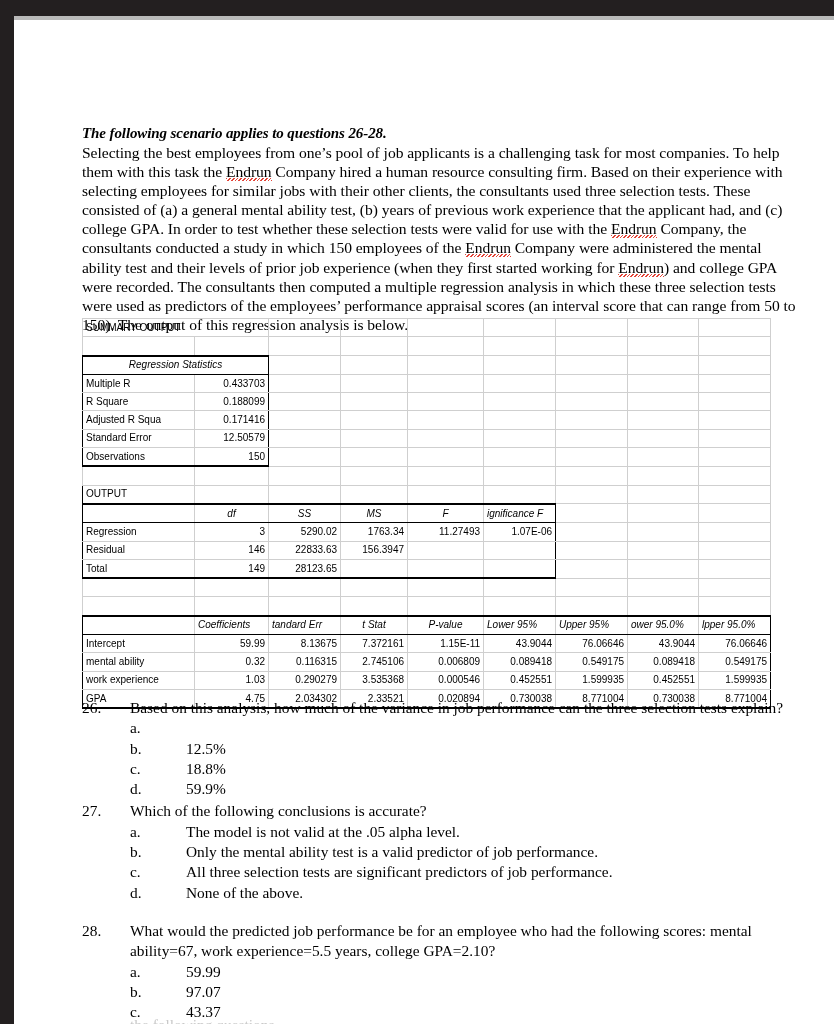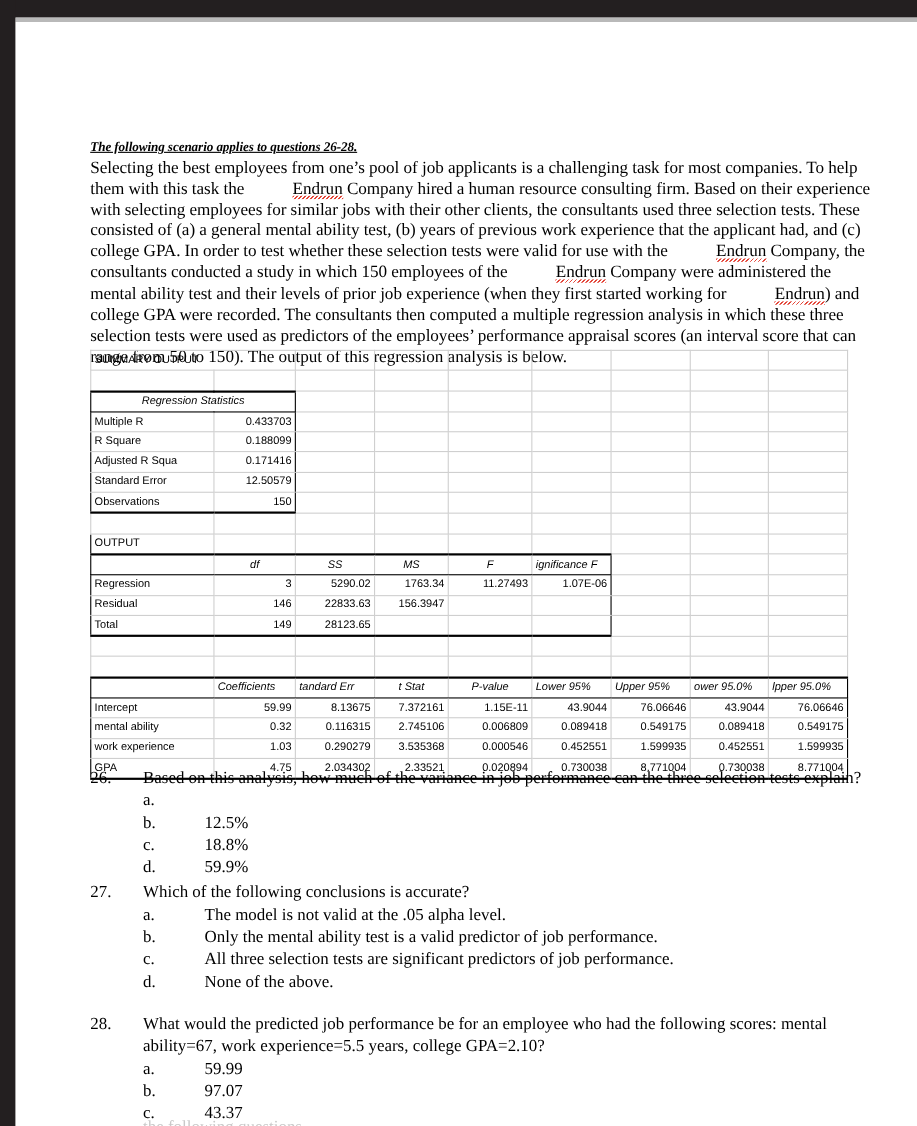--- a/index.html
+++ b/index.html
@@ -43,32 +43,31 @@
   
   .prose {
     position: absolute;
     left: 82px;
     top: 124px;
     width: 716px;
   }
   .scenario-heading {
     font-weight: bold;
     font-style: italic;
-    text-decoration: underline;
-    font-size: 12px;
+    font-size: 15px;
     line-height: 19px;
     letter-spacing: -0.1px;
   }
   .scenario-body {
     font-size: 15.6px;
     line-height: 19.1px;
     text-align: left;
     letter-spacing: -0.05px;
   }
-  .sp { position: relative; margin-left: 40px; }
+  .sp { position: relative; }
   .sp::after {
     content: "";
     position: absolute;
     left: 0; right: 0; bottom: -1px;
     height: 3px;
     background:
       repeating-linear-gradient(135deg,
         #e23b2e 0 1.2px, transparent 1.2px 2.6px);
     opacity: .95;
   }

